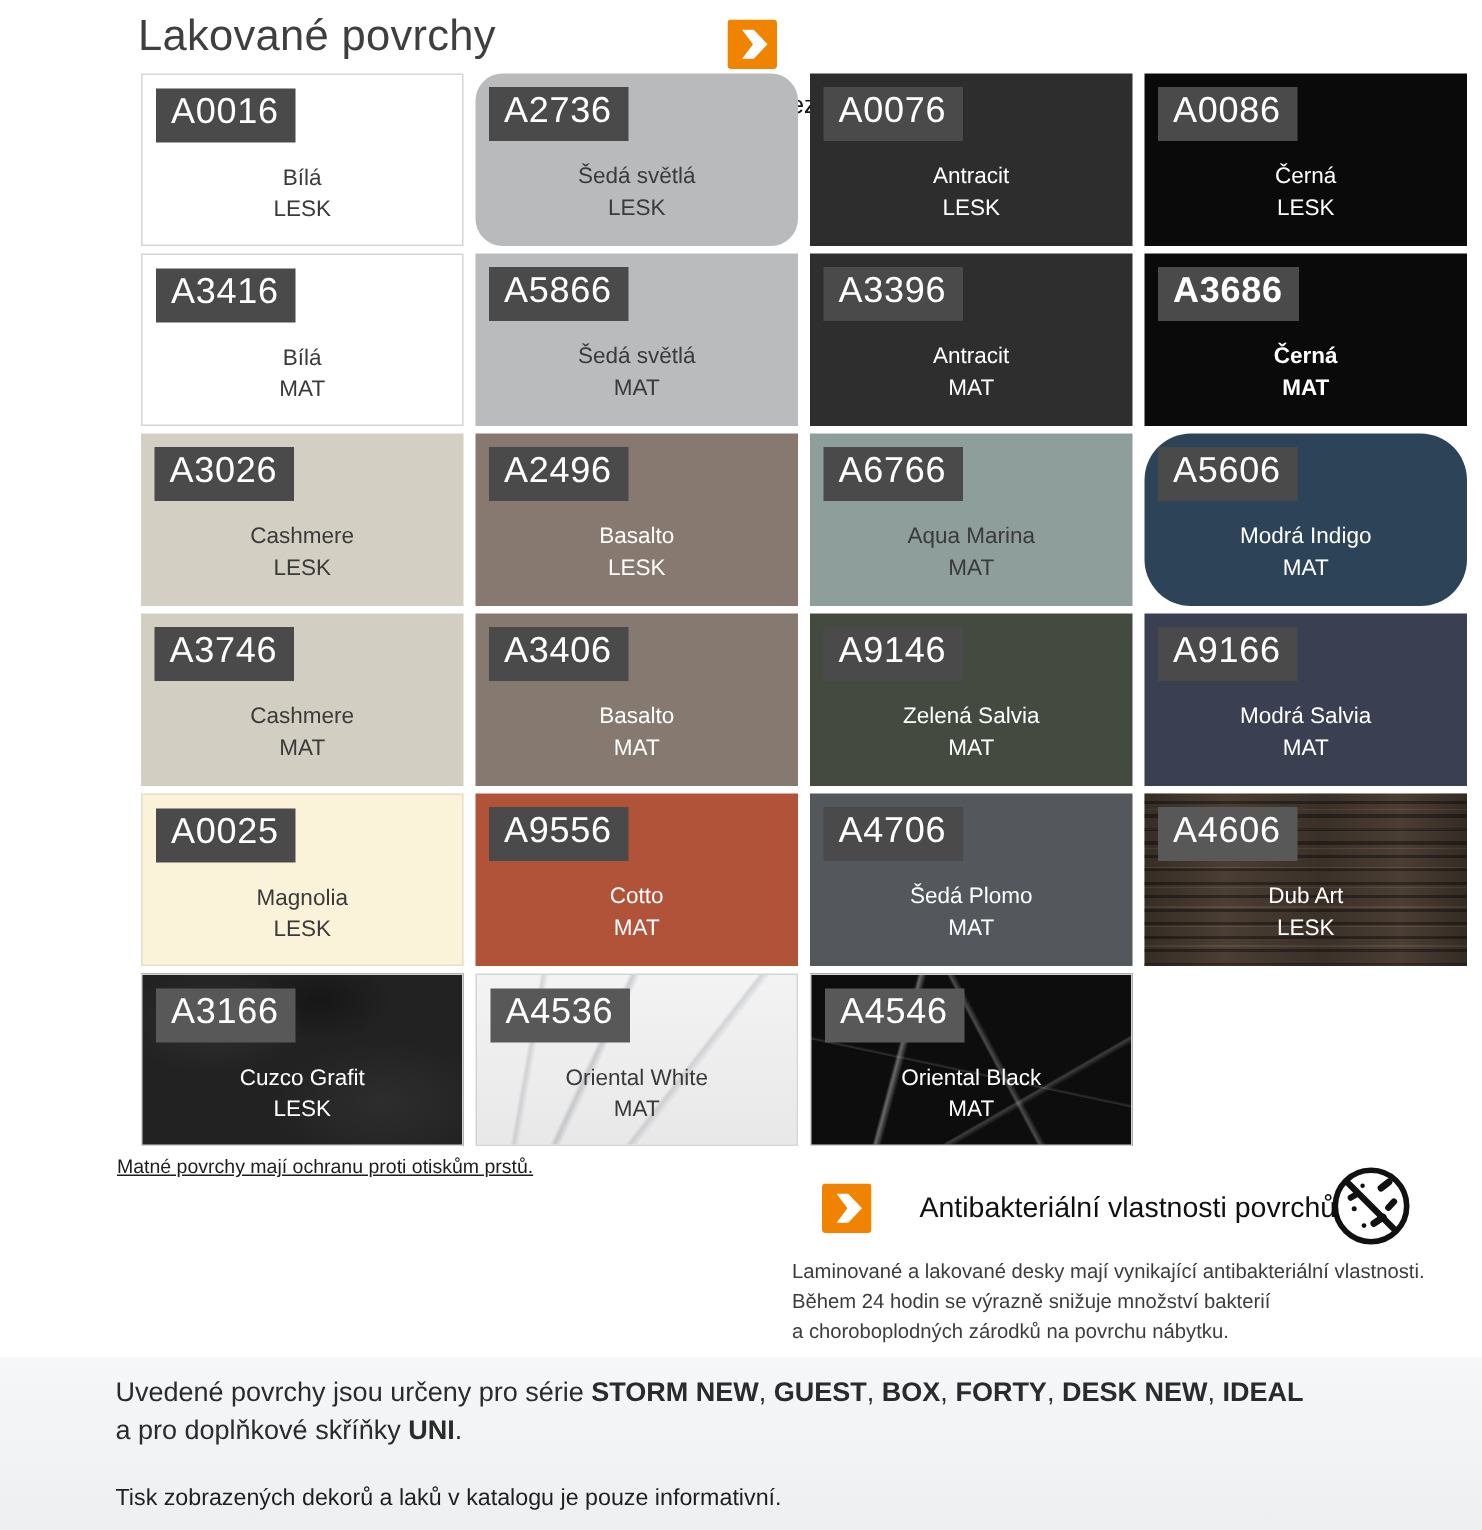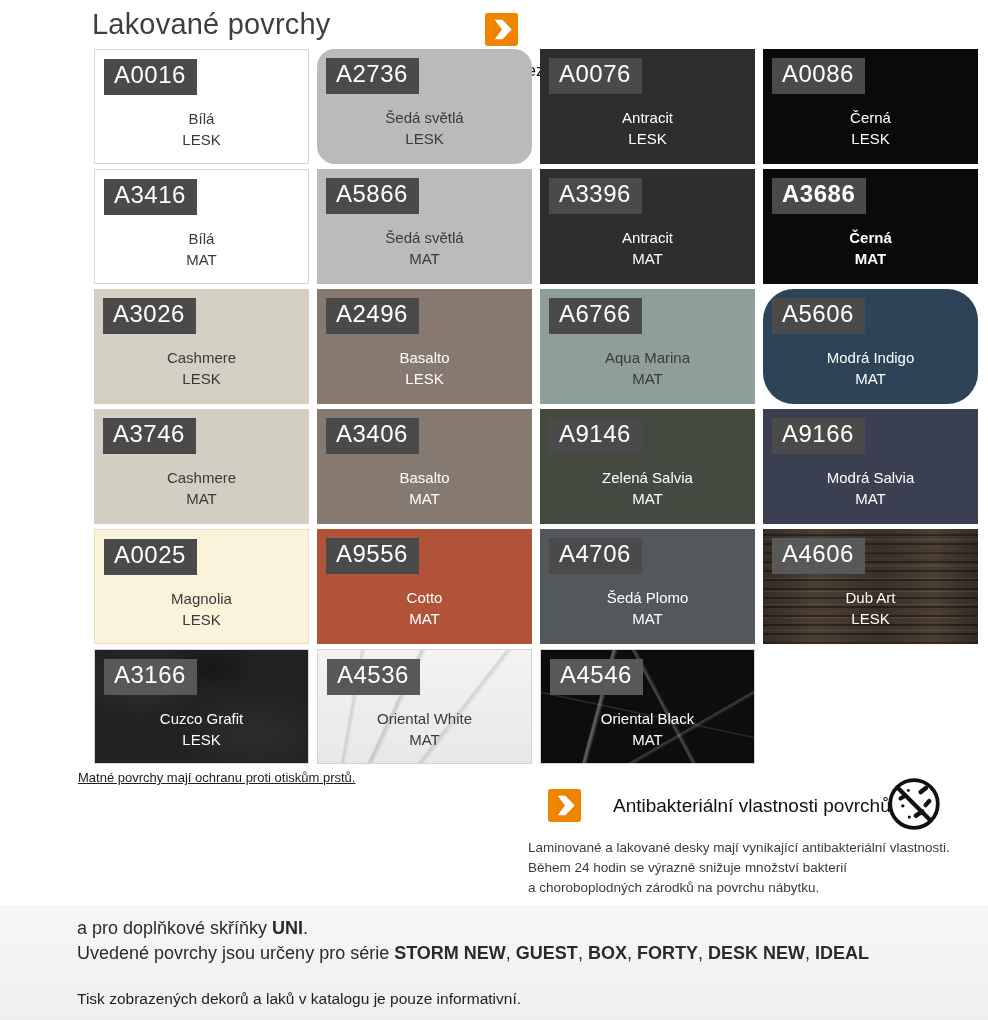--- a/index.html
+++ b/index.html
@@ -263,17 +263,17 @@
 </svg>
 
 <div class="ab-text">
   <div>Laminované a lakované desky mají vynikající antibakteriální vlastnosti.</div>
   <div>Během 24 hodin se výrazně snižuje množství bakterií</div>
   <div>a choroboplodných zárodků na povrchu nábytku.</div>
 </div>
 
 <div class="footer-band">
   <div class="footer-p1">
+    <div id="f-line1a"><span>Uvedené povrchy jsou určeny pro série </span><span class="b">STORM NEW</span><span>, </span><span class="b">GUEST</span><span>, </span><span class="b">BOX</span><span>, </span><span class="b">FORTY</span><span>, </span><span class="b">DESK NEW</span><span>, </span><span class="b">IDEAL</span></div>
     <div id="f-line1b"><span>a pro doplňkové skříňky </span><span class="b">UNI</span><span>.</span></div>
-    <div id="f-line1a"><span>Uvedené povrchy jsou určeny pro série </span><span class="b">STORM NEW</span><span>, </span><span class="b">GUEST</span><span>, </span><span class="b">BOX</span><span>, </span><span class="b">FORTY</span><span>, </span><span class="b">DESK NEW</span><span>, </span><span class="b">IDEAL</span></div>
   </div>
   <div class="footer-p2">Tisk zobrazených dekorů a laků v katalogu je pouze informativní.</div>
 </div>
 
 </body></html>

